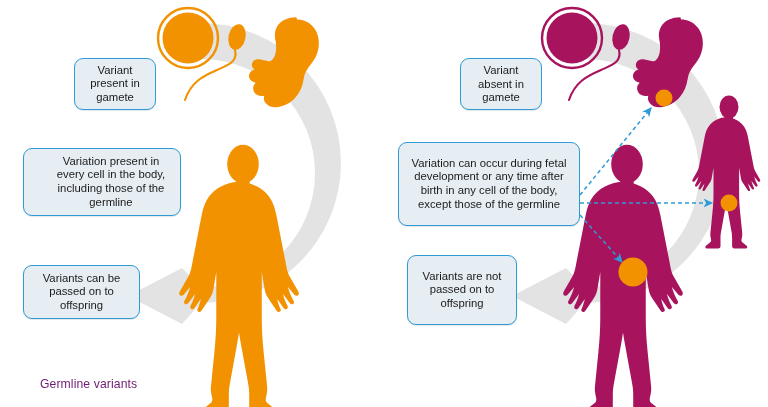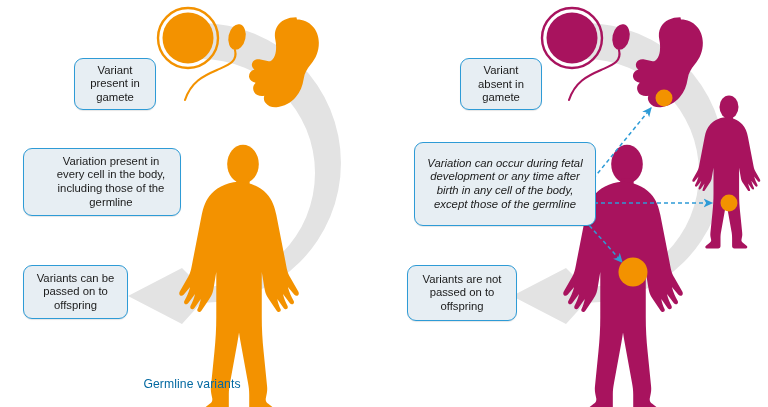--- a/index.html
+++ b/index.html
@@ -29,24 +29,24 @@
     line-height:13.6px;
     display:flex;
     align-items:center;
     justify-content:center;
     padding:4px 6px;
     box-shadow:0 1px 1px rgba(0,0,0,.10);
   }
   .caption{
     position:absolute;
     width:384px;
-    text-align:center;
     font-size:12.2px;
-    color:#0369a1;
+    color:#701a75;
     letter-spacing:.1px;
+    padding-left:40px;
   }
 </style>
 </head>
 <body>
 
 <div class="stage">
 
   <div class="panel panel-left">
 
     <svg class="art" viewBox="0 0 384 407">
@@ -210,21 +210,21 @@
     </svg>
 
     <div class="callout" style="left:74px;top:58px;width:82px;height:52px;">
       <span>Variant present in gamete</span>
     </div>
 
     <div class="callout" style="left:23px;top:148px;width:158px;height:68px;padding-left:24px;">
       <span>Variation present in every cell in the body, including those of the germline</span>
     </div>
 
-    <div class="callout" style="left:23px;top:265px;width:105px;height:54px;justify-content:flex-end;">
+    <div class="callout" style="left:23px;top:265px;width:117px;height:54px;justify-content:flex-end;">
       <span>Variants can be passed on to offspring</span>
     </div>
 
     <div class="caption" style="left:0;top:377px;">Germline variants</div>
   </div>
 
   <div class="panel panel-right">
 
     <svg class="art" viewBox="0 0 384 407">
       <defs>
@@ -276,23 +276,23 @@
         <circle cx="280" cy="98" r="8.5" fill="#f39200"></circle>
         <circle cx="345" cy="203" r="8.5" fill="#f39200"></circle>
         <circle cx="249" cy="272" r="14.5" fill="#f39200"></circle>
       </g>
     </svg>
 
     <div class="callout" style="left:76px;top:58px;width:82px;height:52px;align-items:flex-end;">
       <span>Variant absent in gamete</span>
     </div>
 
-    <div class="callout" style="left:30px;top:142px;width:182px;height:84px;font-style:italic;">
+    <div class="callout" style="left:14px;top:142px;width:182px;height:84px;">
       <span>Variation can occur during fetal development or any time after birth in any cell of the body, except those of the germline</span>
     </div>
 
-    <div class="callout" style="left:23px;top:265px;width:110px;height:56px;">
+    <div class="callout" style="left:23px;top:255px;width:110px;height:70px;">
       <span>Variants are not passed on to offspring</span>
     </div>
 
   </div>
 
 </div>
 
 </body></html>

